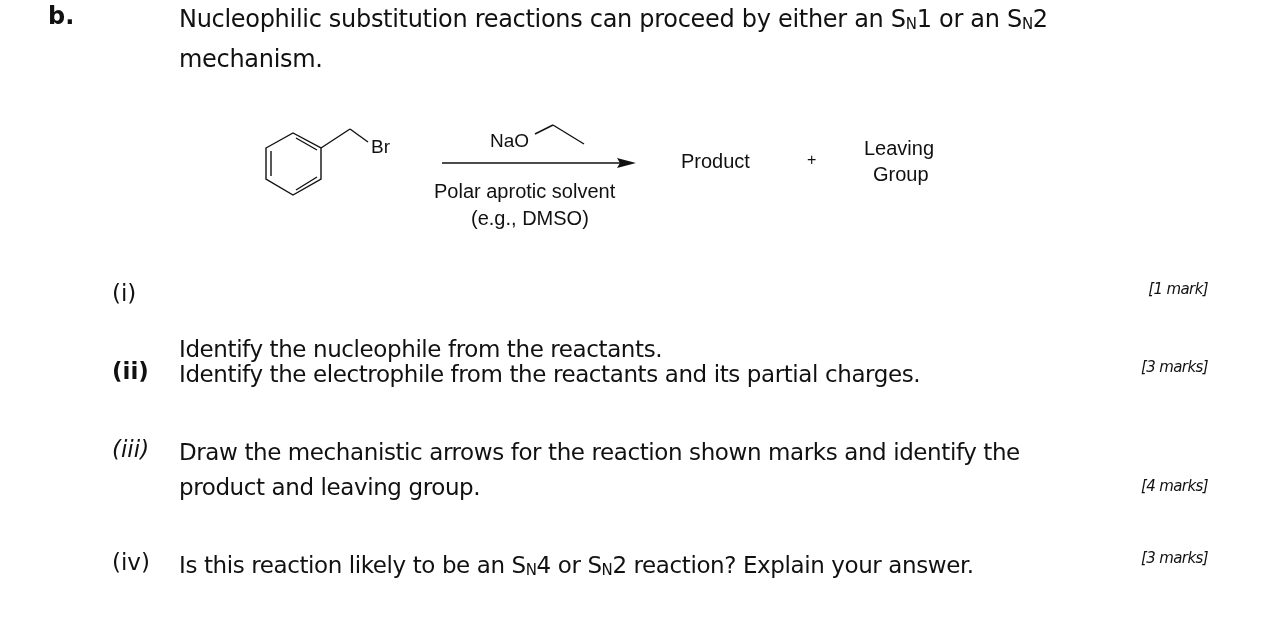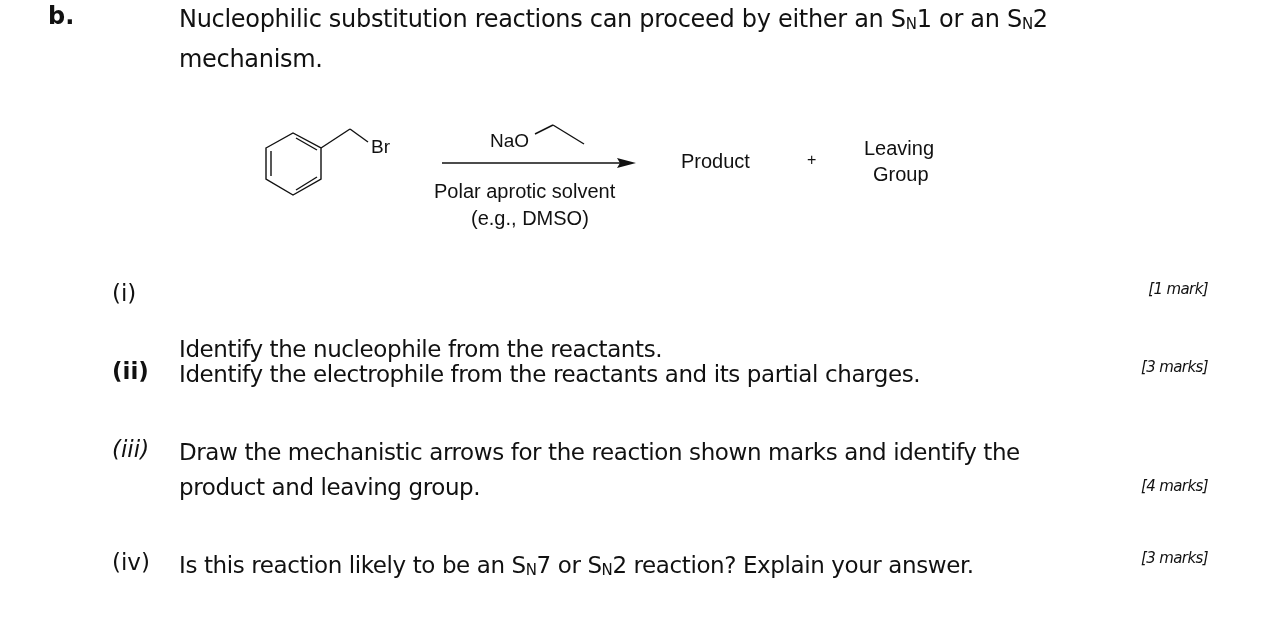--- a/index.html
+++ b/index.html
@@ -66,14 +66,14 @@
 <div class="abs marks" style="top:358px;">[3 marks]</div>
 
 <div class="abs q-num" style="top:436px;font-style:italic;">(iii)</div>
 <div class="abs q-text" style="top:435px;">
   <div>Draw the mechanistic arrows for the reaction shown marks and identify the</div>
   <div>product and leaving group.</div>
 </div>
 <div class="abs marks" style="top:477px;">[4 marks]</div>
 
 <div class="abs q-num" style="top:549px;">(iv)</div>
-<div class="abs q-text" style="top:548px;"><span>Is this reaction likely to be an S</span><span class="sub">N</span><span>7 or S</span><span class="sub">N</span><span>2 reaction?  Explain your answer.</span></div>
+<div class="abs q-text" style="top:548px;"><span>Is this reaction likely to be an S</span><span class="sub">N</span><span>4 or S</span><span class="sub">N</span><span>2 reaction?  Explain your answer.</span></div>
 <div class="abs marks" style="top:549px;">[3 marks]</div>
 
 </body></html>

